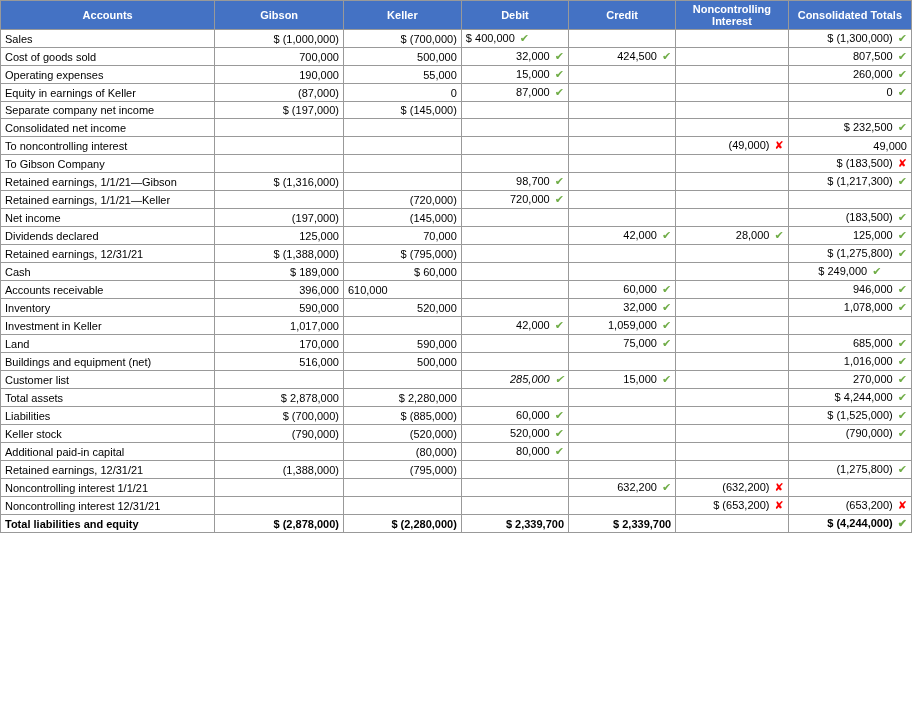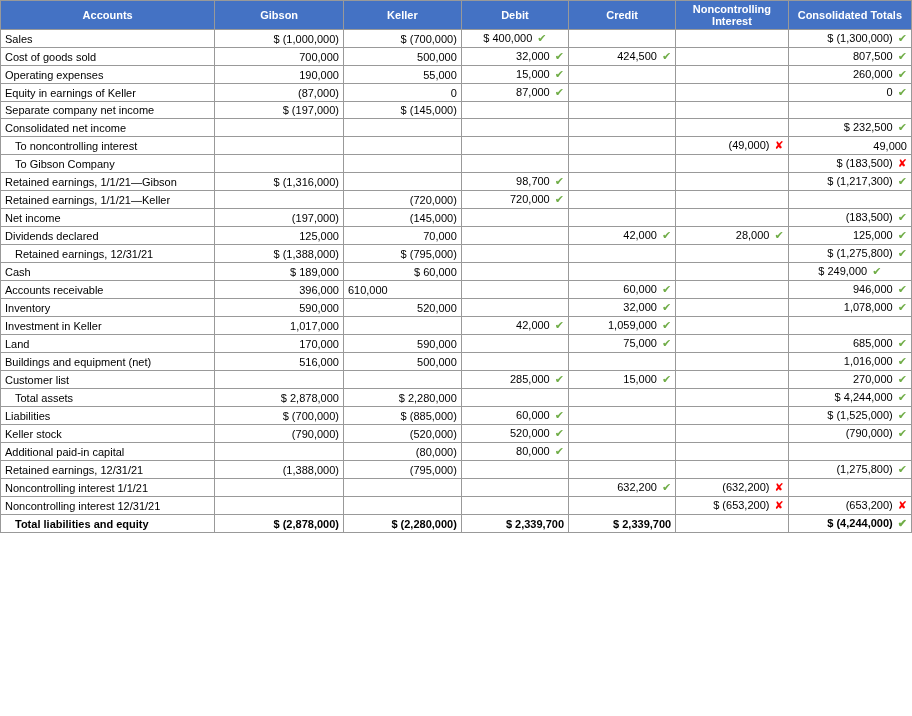--- a/index.html
+++ b/index.html
@@ -9,21 +9,21 @@
     th, td { border: 1px solid #999; padding: 2px 4px; vertical-align: middle; }
     th { background: #4472c4; color: #fff; text-align: center; font-weight: bold; }
     td { background: #fff; }
     .col-accounts { width: 200px; }
     .col-gibson { width: 120px; }
     .col-keller { width: 110px; }
     .col-debit { width: 100px; }
     .col-credit { width: 100px; }
     .col-nci { width: 105px; }
     .col-consolidated { width: 115px; }
-    .indent1 { padding-left: 14px; }
+    .indent1 { padding-left: 4px; }
     .bold { font-weight: bold; }
     .check-green { color: #70ad47; margin-left: 2px; }
     .x-red { color: #ff0000; margin-left: 2px; }
     td.accounts-col { text-align: left; }
     td.num-col { text-align: right; }
   </style>
 </head>
 <body>
 
 <div class="table-container">
@@ -37,21 +37,21 @@
       <th class="col-credit">Credit</th>
       <th class="col-nci">Noncontrolling Interest</th>
       <th class="col-consolidated">Consolidated Totals</th>
     </tr>
   </thead>
   <tbody id="table-body">
   <tr>
           <td class="accounts-col  ">Sales</td>
           <td class="num-col " style="text-align: right;">$ (1,000,000)</td>
           <td class="num-col " style="text-align: right;">$ (700,000)</td>
-          <td class="num-col " style="text-align: center;">$ 400,000 <span class="check-green">✔</span></td>
+          <td class="num-col " style="text-align: left;">$ 400,000 <span class="check-green">✔</span></td>
           <td class="num-col " style="text-align: right;"></td>
           <td class="num-col " style="text-align: right;"></td>
           <td class="num-col " style="text-align: right;">$ (1,300,000) <span class="check-green">✔</span></td>
         </tr>
         <tr>
           <td class="accounts-col  ">Cost of goods sold</td>
           <td class="num-col " style="text-align: right;">700,000</td>
           <td class="num-col " style="text-align: right;">500,000</td>
           <td class="num-col " style="text-align: right;">32,000 <span class="check-green">✔</span></td>
           <td class="num-col " style="text-align: right;">424,500 <span class="check-green">✔</span></td>
@@ -208,21 +208,21 @@
           <td class="num-col " style="text-align: right;">500,000</td>
           <td class="num-col " style="text-align: right;"></td>
           <td class="num-col " style="text-align: right;"></td>
           <td class="num-col " style="text-align: right;"></td>
           <td class="num-col " style="text-align: right;">1,016,000 <span class="check-green">✔</span></td>
         </tr>
         <tr>
           <td class="accounts-col  ">Customer list</td>
           <td class="num-col " style="text-align: right;"></td>
           <td class="num-col " style="text-align: right;"></td>
-          <td class="num-col " style="text-align: right;">285,000 <span class="check-green">✔</span></td>
+          <td class="num-col " style="text-align: right; font-style: italic;">285,000 <span class="check-green">✔</span></td>
           <td class="num-col " style="text-align: right;">15,000 <span class="check-green">✔</span></td>
           <td class="num-col " style="text-align: right;"></td>
           <td class="num-col " style="text-align: right;">270,000 <span class="check-green">✔</span></td>
         </tr>
         <tr>
           <td class="accounts-col indent1 ">Total assets</td>
           <td class="num-col " style="text-align: right;">$ 2,878,000</td>
           <td class="num-col " style="text-align: right;">$ 2,280,000</td>
           <td class="num-col " style="text-align: right;"></td>
           <td class="num-col " style="text-align: right;"></td>

